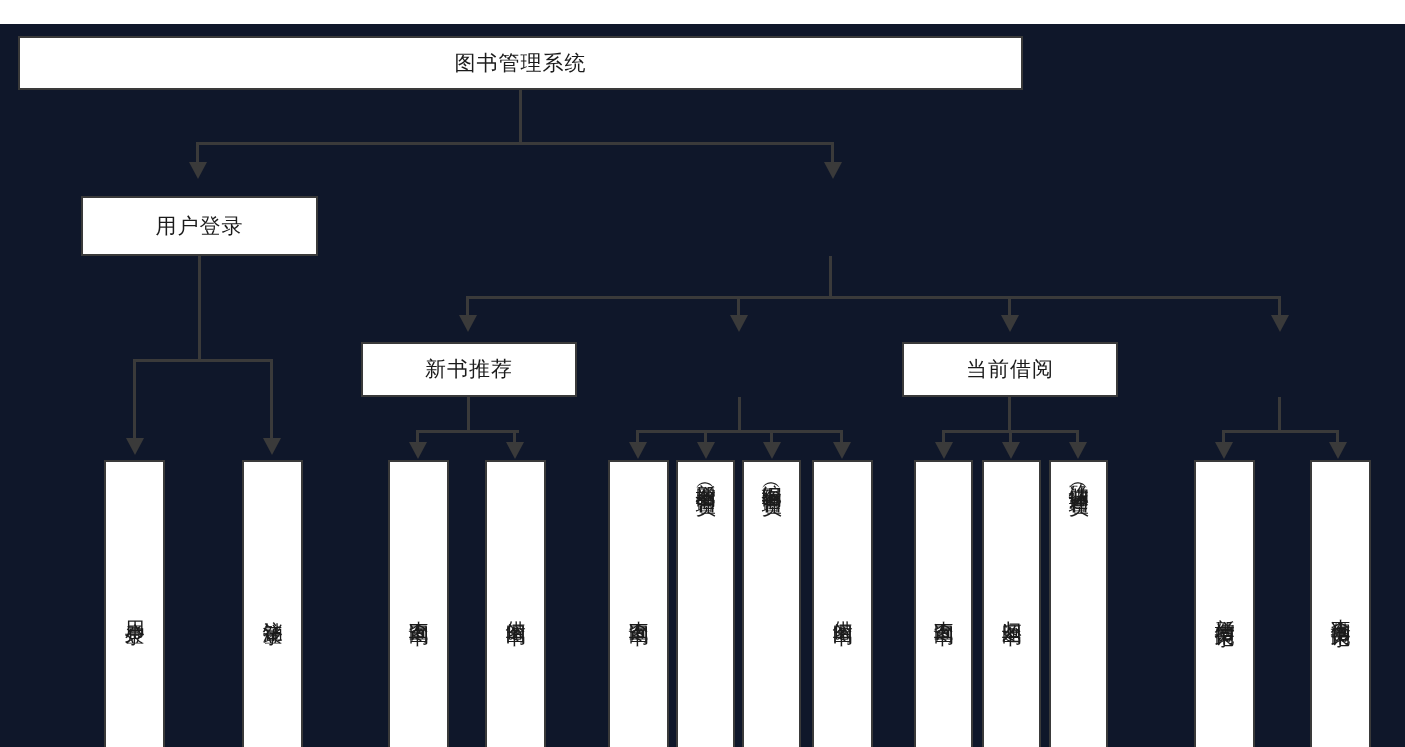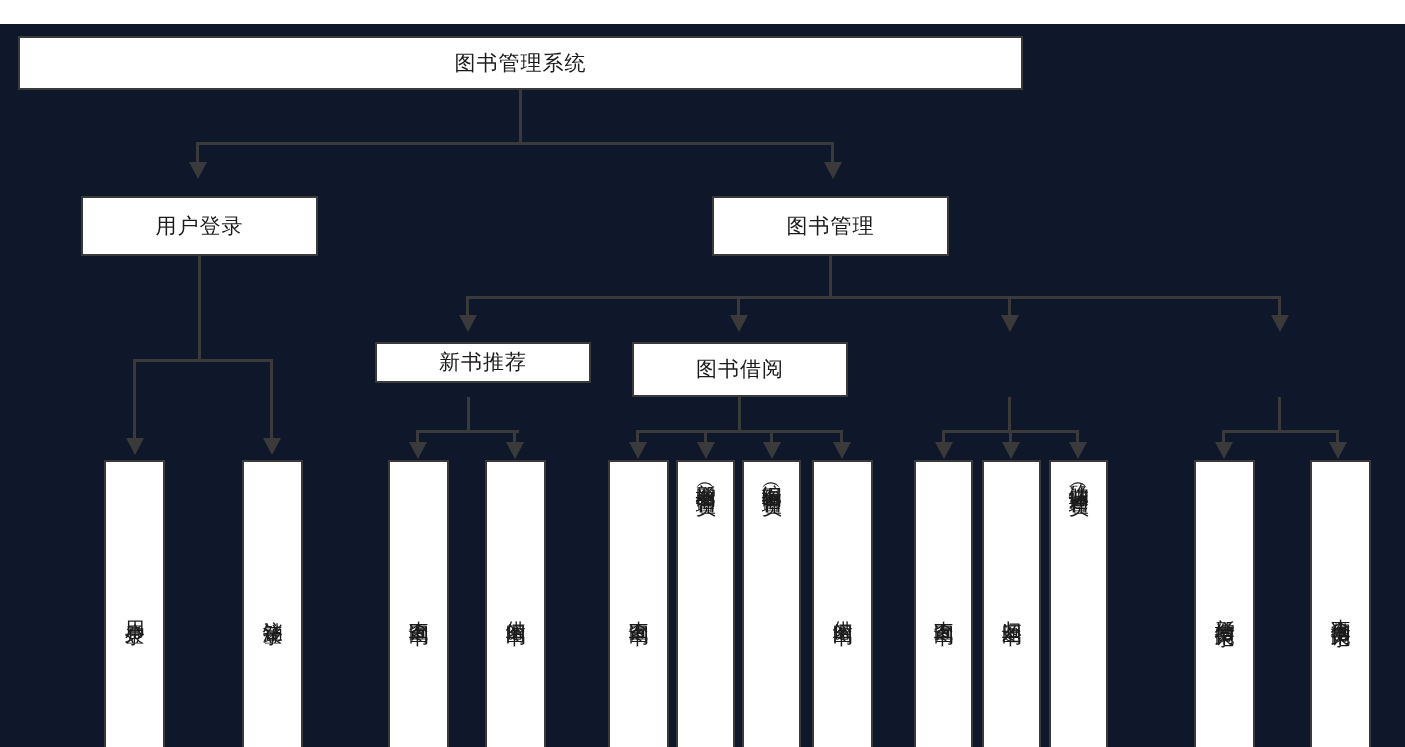--- a/index.html
+++ b/index.html
@@ -91,23 +91,20 @@
   <div class="edge v" style="left:196px; top:118px; width:3px; height:22px;"></div>
   <div class="arrow" style="left:189px; top:138px;"></div>
 
   <div class="edge v" style="left:831px; top:118px; width:3px; height:22px;"></div>
   <div class="arrow" style="left:824px; top:138px;"></div>
 
   <div class="node horiz" style="left:81px; top:172px; width:237px; height:60px;">
     <span>用户登录</span>
   </div>
 
-  <div class="node horiz" style="left:712px; top:172px; width:237px; height:60px;">
-    <span>图书管理</span>
-  </div>
 
   <div class="edge v" style="left:198px; top:232px; width:3px; height:105px;"></div>
   <div class="edge h" style="left:133px; top:335px; width:140px; height:3px;"></div>
   <div class="edge v" style="left:133px; top:335px; width:3px; height:81px;"></div>
   <div class="arrow" style="left:126px; top:414px;"></div>
   <div class="edge v" style="left:270px; top:335px; width:3px; height:81px;"></div>
   <div class="arrow" style="left:263px; top:414px;"></div>
 
   <div class="edge v" style="left:829px; top:232px; width:3px; height:42px;"></div>
   <div class="edge h" style="left:466px; top:272px; width:815px; height:3px;"></div>
@@ -117,28 +114,28 @@
 
   <div class="edge v" style="left:737px; top:272px; width:3px; height:21px;"></div>
   <div class="arrow" style="left:730px; top:291px;"></div>
 
   <div class="edge v" style="left:1008px; top:272px; width:3px; height:21px;"></div>
   <div class="arrow" style="left:1001px; top:291px;"></div>
 
   <div class="edge v" style="left:1278px; top:272px; width:3px; height:21px;"></div>
   <div class="arrow" style="left:1271px; top:291px;"></div>
 
-  <div class="node horiz" style="left:375px; top:318px; width:216px; height:41px;">
+  <div class="node horiz" style="left:361px; top:318px; width:216px; height:55px;">
     <span>新书推荐</span>
   </div>
 
-  <div class="node horiz" style="left:632px; top:318px; width:216px; height:55px;">
-    <span>图书借阅</span>
-  </div>
-
+
+  <div class="node horiz" style="left:902px; top:318px; width:216px; height:55px;">
+    <span>当前借阅</span>
+  </div>
 
 
   <div class="edge v" style="left:467px; top:373px; width:3px; height:35px;"></div>
   <div class="edge h" style="left:416px; top:406px; width:103px; height:3px;"></div>
   <div class="edge v" style="left:416px; top:406px; width:3px; height:14px;"></div>
   <div class="arrow" style="left:409px; top:418px;"></div>
   <div class="edge v" style="left:513px; top:406px; width:3px; height:14px;"></div>
   <div class="arrow" style="left:506px; top:418px;"></div>
 
   <div class="edge v" style="left:738px; top:373px; width:3px; height:35px;"></div>

